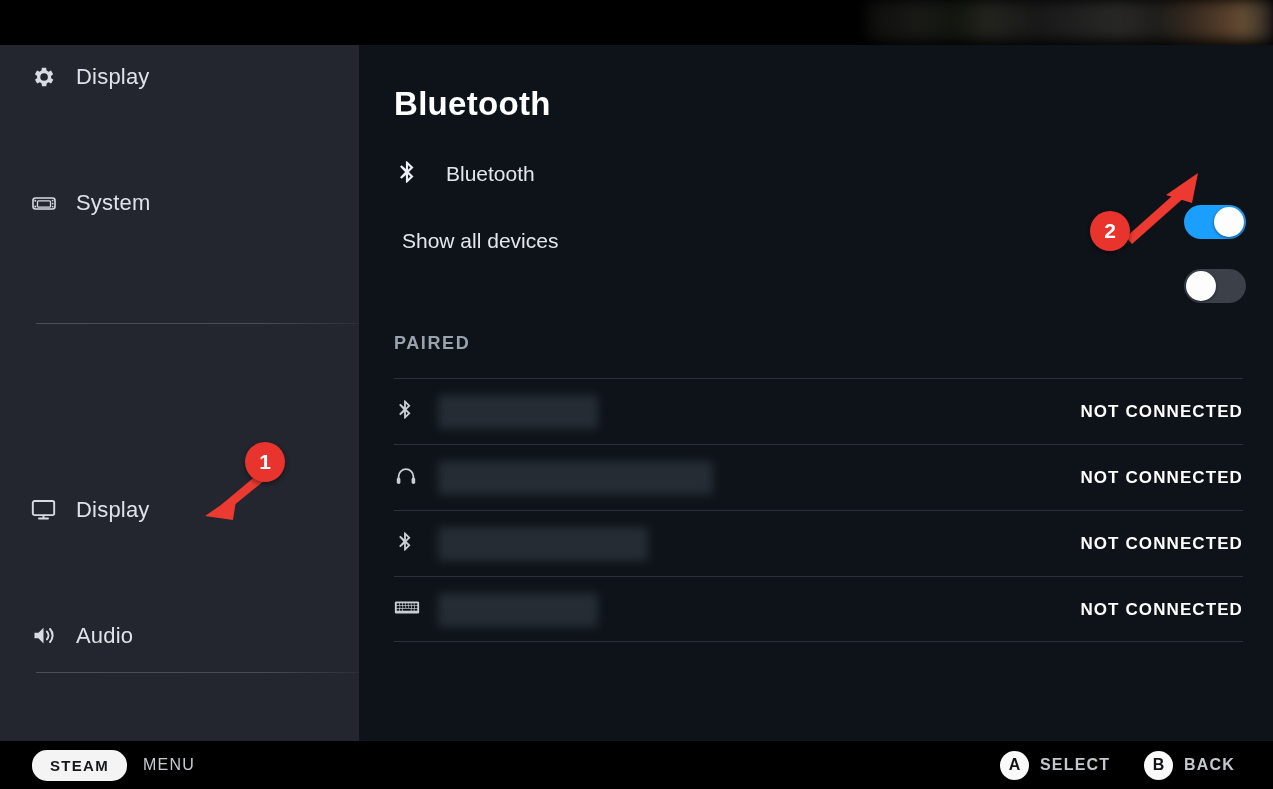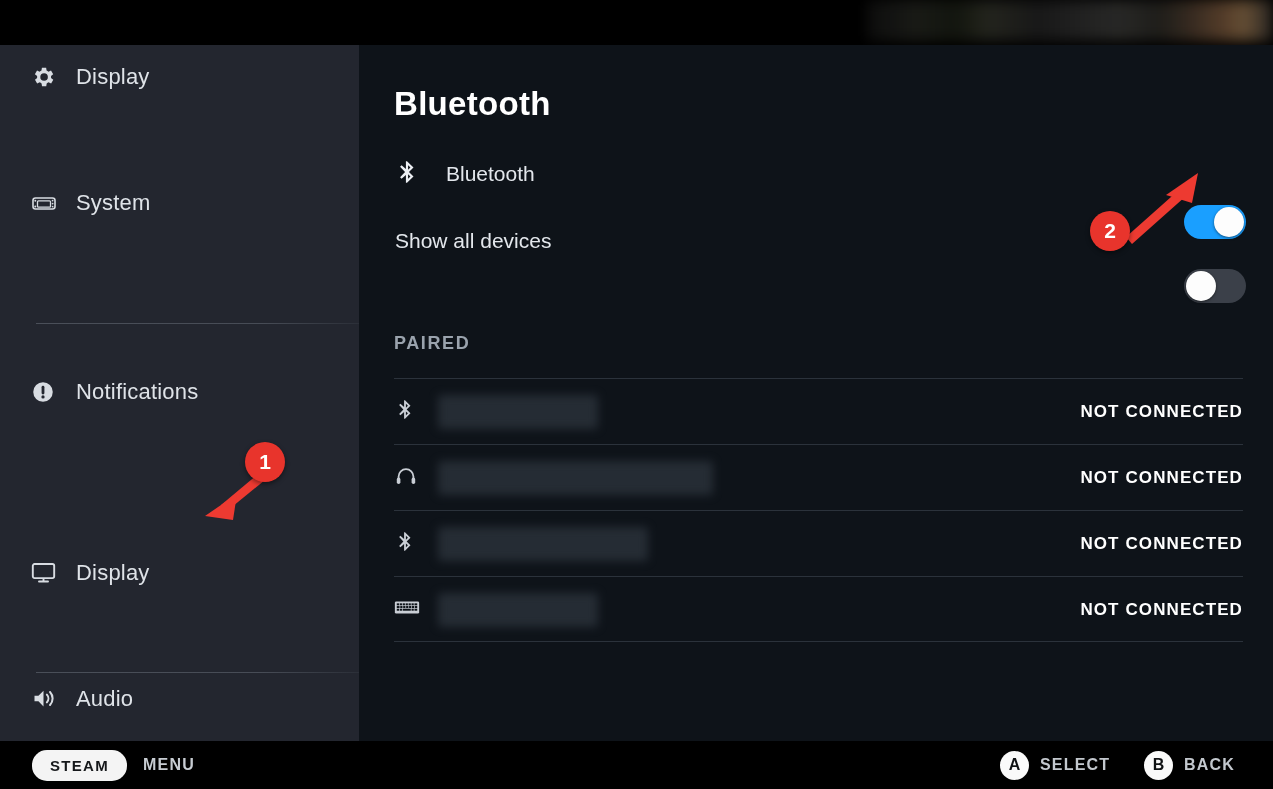--- a/index.html
+++ b/index.html
@@ -121,21 +121,21 @@
     position:absolute; left:0; top:741px; width:1273px; height:48px;
     background:#000; display:flex; align-items:center;
   }
   #steam-pill{
     margin-left:32px; background:#f4f4f4; color:#16181b;
     font-size:15px; font-weight:bold; letter-spacing:1.3px;
     padding:7px 18px; border-radius:15px;
   }
   #menu-label{
     margin-left:16px; color:#c7ccd2;
-    font-size:16px; font-weight:bold; letter-spacing:1.2px;
+    font-size:16px; font-weight:normal; letter-spacing:1.2px;
   }
   .hint{
     display:flex; align-items:center; gap:11px;
   }
   .hint .badge{
     width:29px; height:29px; border-radius:50%;
     background:#fafafa; color:#101214;
     font-size:16px; font-weight:bold;
     display:flex; align-items:center; justify-content:center;
   }
@@ -183,30 +183,20 @@
         <circle cx="5.3" cy="17.4" r="1" fill="currentColor" stroke="none"></circle>
         <circle cx="22.6" cy="11.6" r=".9" fill="currentColor" stroke="none"></circle>
         <circle cx="22.6" cy="14.6" r=".9" fill="currentColor" stroke="none"></circle>
         <circle cx="22.6" cy="17.6" r=".9" fill="currentColor" stroke="none"></circle>
       </svg>
     </span>
     <span class="lbl">System</span>
   </div>
 
 
-  <div class="nav-item" style="top:189px">
-    <span class="ico">
-      <svg width="26" height="26" viewBox="0 0 24 24" fill="currentColor">
-        <circle cx="12" cy="12" r="9"></circle>
-        <rect x="10.7" y="6.2" width="2.6" height="8" rx="1.3" fill="#23262f"></rect>
-        <circle cx="12" cy="16.6" r="1.5" fill="#23262f"></circle>
-      </svg>
-    </span>
-    <span class="lbl">Notifications</span>
-  </div>
 
   <div class="nav-sep" style="position:absolute;top:278px;left:0;width:323px;margin:0 0 0 36px"></div>
 
   <div class="nav-item" style="top:307px">
     <span class="ico">
       <svg width="27" height="27" viewBox="0 0 24 24" fill="none" stroke="currentColor" stroke-width="1.7">
         <rect x="2.5" y="4.5" width="19" height="12.5" rx="1.6"></rect>
         <path d="M8 20h8" stroke-linecap="round"></path>
         <path d="M12 17v3"></path>
       </svg>
@@ -236,21 +226,21 @@
   <div class="setting-row" style="top:106px">
     <span class="srow-ico">
       <svg width="26" height="28" viewBox="0 0 24 24" fill="currentColor">
         <path d="M11 2v7.3L7 5.7 5.6 7.1 10.2 12l-4.6 4.9L7 18.3l4-3.6V22h1l6-5.8-4.2-4.2L18 7.8 12 2h-1zm2 3.8l2.2 2.1L13 10V5.8zm0 8.3l2.2 2.1L13 18.2v-4.1z"></path>
       </svg>
     </span>
     <span class="srow-lbl">Bluetooth</span>
   </div>
 
   <div class="setting-row" style="top:173px">
-    <span class="srow-lbl" style="margin-left:1px">Show all devices</span>
+    <span class="srow-lbl" style="margin-left:8px">Show all devices</span>
   </div>
 
   <div class="toggle on" style="left:825px; top:160px">
     <div class="knob"></div>
   </div>
 
   <div class="toggle off" style="left:825px; top:224px">
     <div class="knob"></div>
   </div>
 

